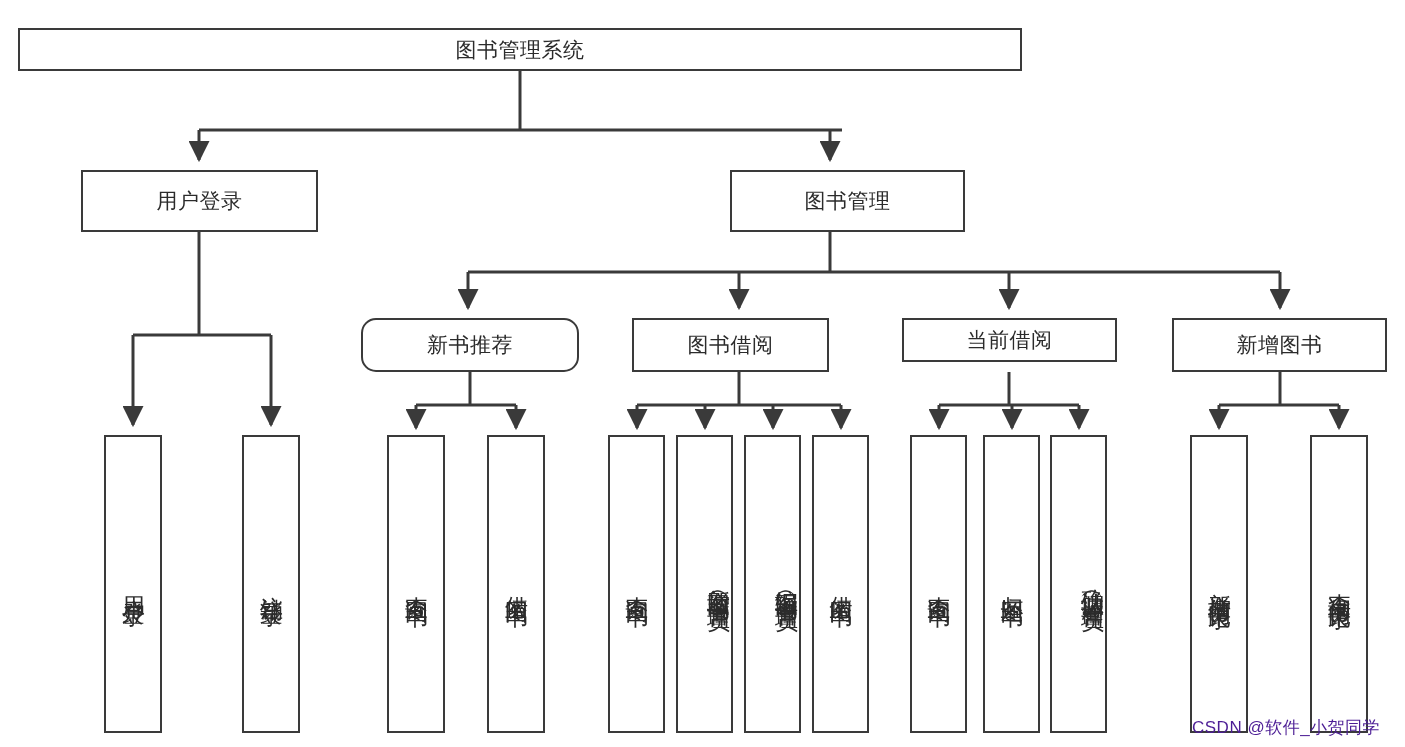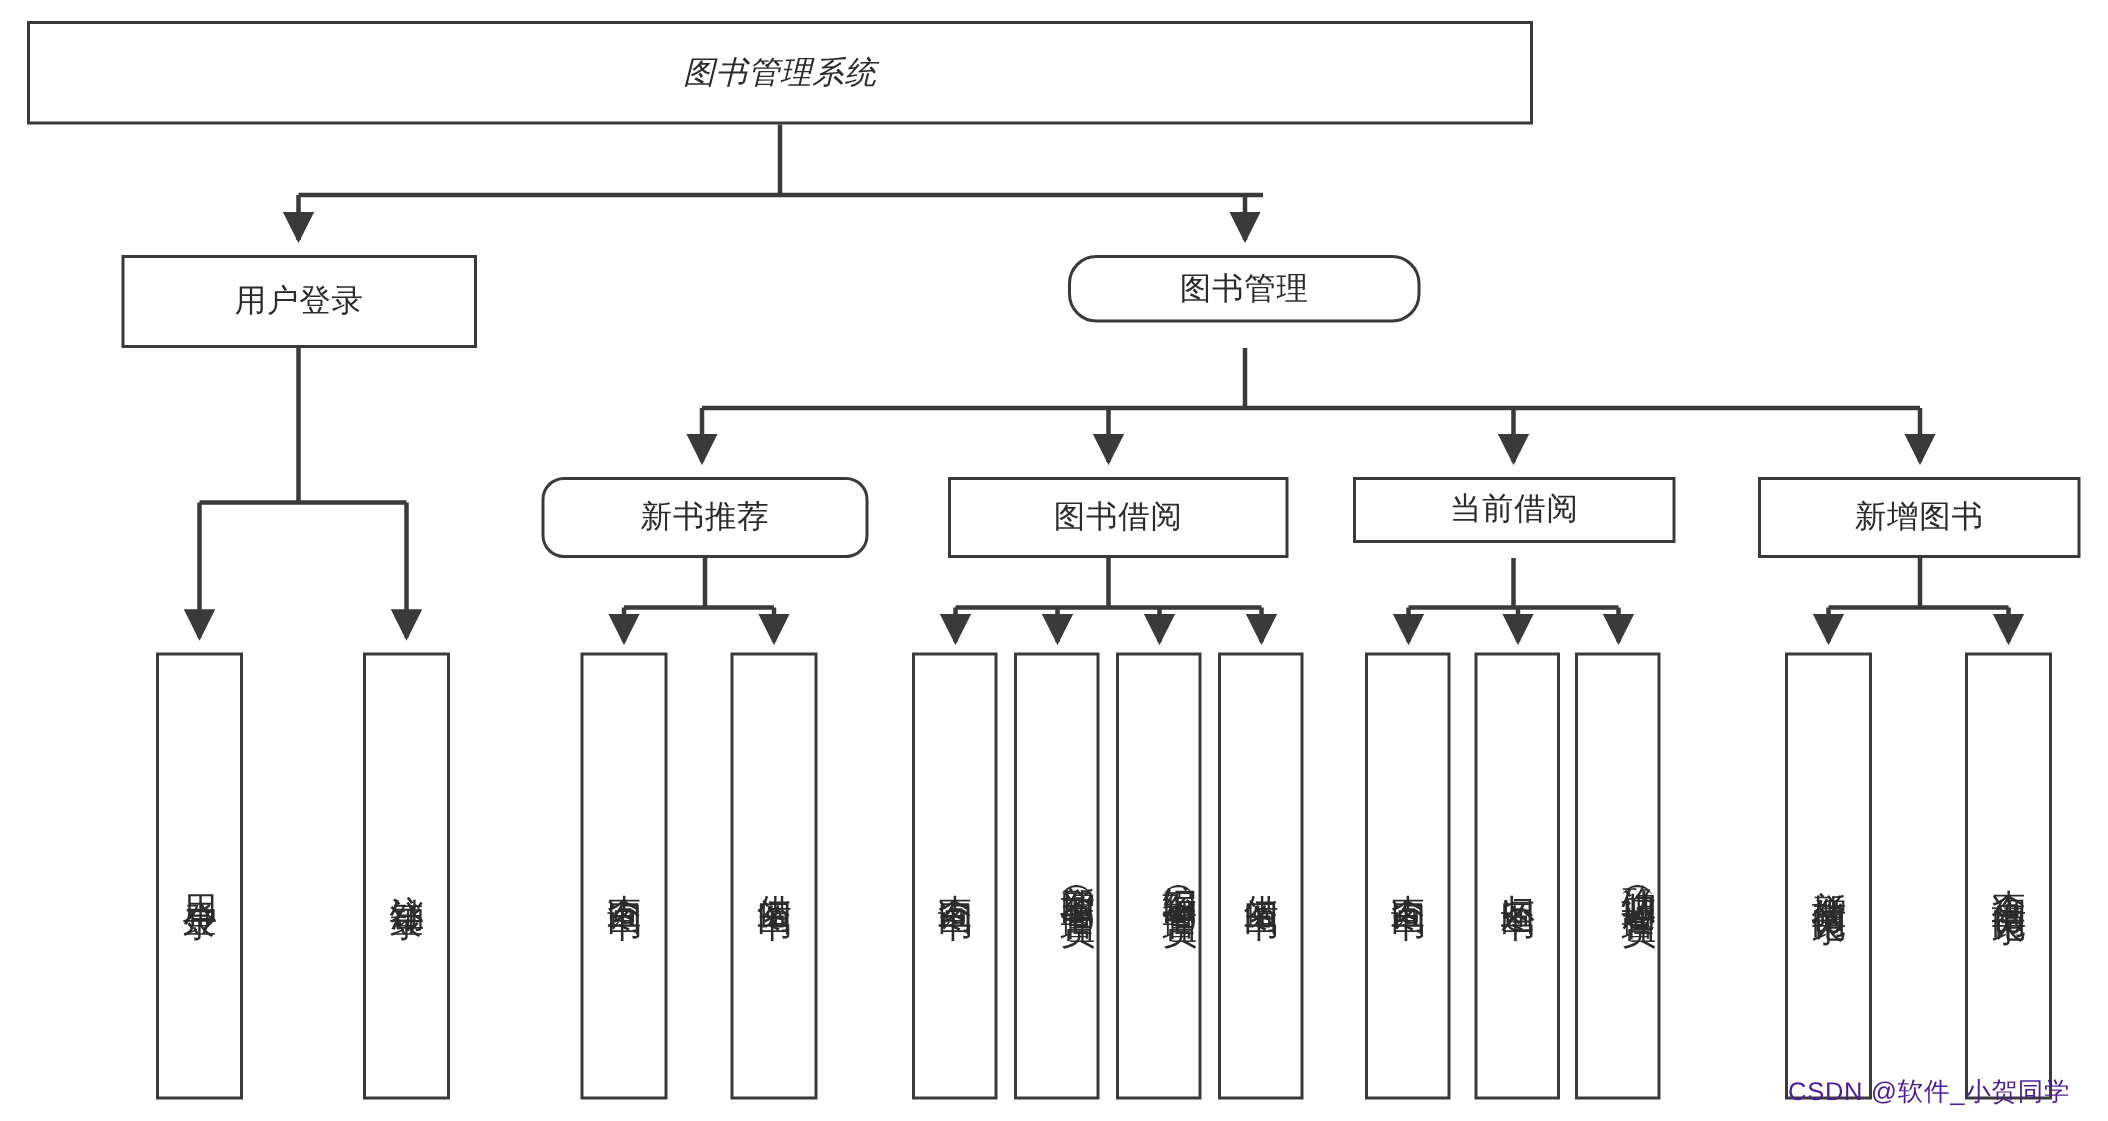--- a/index.html
+++ b/index.html
@@ -106,27 +106,27 @@
       <path d="M 1012 405 L 1012 428" marker-end="url(#arrow)"></path>
       <path d="M 1079 405 L 1079 428" marker-end="url(#arrow)"></path>
 
       <path d="M 1280 372 L 1280 405"></path>
       <path d="M 1219 405 L 1339 405"></path>
       <path d="M 1219 405 L 1219 428" marker-end="url(#arrow)"></path>
       <path d="M 1339 405 L 1339 428" marker-end="url(#arrow)"></path>
     </g>
   </svg>
 
-  <div class="node h" id="n-root" style="left: 18px; top: 14px; width: 1004px; height: 69px; font-style: italic;">图书管理系统</div>
+  <div class="node h" id="n-root" style="left: 18px; top: 28px; width: 1004px; height: 43px;">图书管理系统</div>
 
   <div class="node h" id="n-l2-0" style="left: 81px; top: 170px; width: 237px; height: 62px;">用户登录</div>
-  <div class="node h" id="n-l2-1" style="left: 712px; top: 170px; width: 235px; height: 45px; border-radius: 19px;">图书管理</div>
+  <div class="node h" id="n-l2-1" style="left: 730px; top: 170px; width: 235px; height: 62px;">图书管理</div>
 
   <div class="node h" id="n-l3-0" style="left: 361px; top: 318px; width: 218px; height: 54px; border-radius: 15px;">新书推荐</div>
-  <div class="node h" id="n-l3-1" style="left: 632px; top: 318px; width: 227px; height: 54px;">图书借阅</div>
+  <div class="node h" id="n-l3-1" style="left: 632px; top: 318px; width: 197px; height: 54px;">图书借阅</div>
   <div class="node h" id="n-l3-2" style="left: 902px; top: 318px; width: 215px; height: 44px;">当前借阅</div>
   <div class="node h" id="n-l3-3" style="left: 1172px; top: 318px; width: 215px; height: 54px;">新增图书</div>
 
   <div class="node v" id="n-lf-0" style="left: 104px; top: 435px; width: 58px; height: 298px;">用户登录</div>
   <div class="node v" id="n-lf-1" style="left: 242px; top: 435px; width: 58px; height: 298px;">注销登录</div>
   <div class="node v" id="n-lf-2" style="left: 387px; top: 435px; width: 58px; height: 298px;">查询图书</div>
   <div class="node v" id="n-lf-3" style="left: 487px; top: 435px; width: 58px; height: 298px;">借阅图书</div>
   <div class="node v" id="n-lf-4" style="left: 608px; top: 435px; width: 57px; height: 298px;">查询图书</div>
   <div class="node v topalign" id="n-lf-5" style="left: 676px; top: 435px; width: 57px; height: 298px;">新增图书（管理员）</div>
   <div class="node v topalign" id="n-lf-6" style="left: 744px; top: 435px; width: 57px; height: 298px;">编辑图书（管理员）</div>

